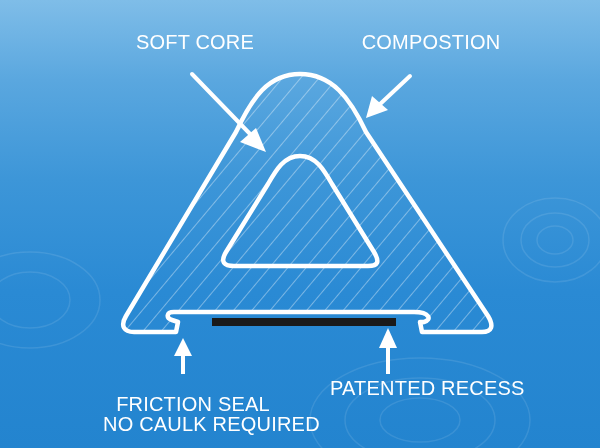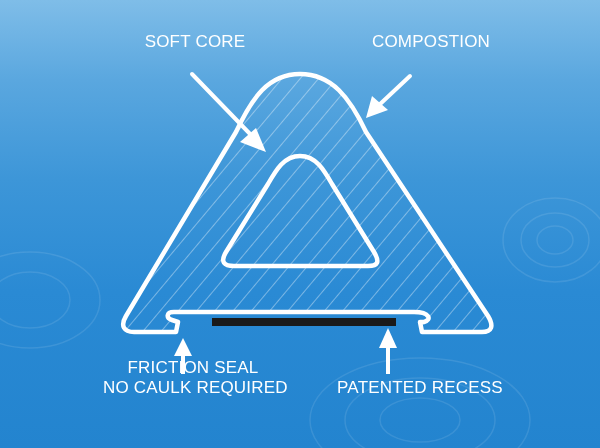--- a/index.html
+++ b/index.html
@@ -5,26 +5,26 @@
   html, body { margin:0; padding:0; }
   body { width:600px; height:448px; overflow:hidden; font-family:"Liberation Sans", sans-serif; }
   .stage {
     position:relative; width:600px; height:448px; overflow:hidden;
     background: linear-gradient(180deg, #7fbde8 0%, #5aa7df 18%, #3d96d8 40%, #2a8ad4 65%, #2384cf 100%);
   }
   .ripples { position:absolute; inset:0; }
   .diagram { position:absolute; left:0; top:0; }
   .label {
     position:absolute; color:#ffffff; text-align:center;
-    font-size:17px; line-height:20px; letter-spacing:0.2px; white-space:nowrap;
+    font-size:20px; line-height:20px; letter-spacing:0.2px; white-space:nowrap;
   }
   .label span { display:block; }
   #lbl-soft { left:115px; top:32px; width:160px; }
   #lbl-anti { left:346px; top:32px; width:170px; }
-  #lbl-friction { left:103px; top:358px; width:180px; }
+  #lbl-friction { left:103px; top:394px; width:180px; }
   #lbl-patented { left:330px; top:378px; width:180px;text-align:center; }
 </style>
 </head>
 <body>
 
 <div class="stage">
 
   <svg class="ripples" width="600" height="448" viewBox="0 0 600 448">
     <g fill="none" stroke="#ffffff" stroke-opacity="0.10" stroke-width="1.5">
       <ellipse cx="555" cy="240" rx="18" ry="14"></ellipse>

